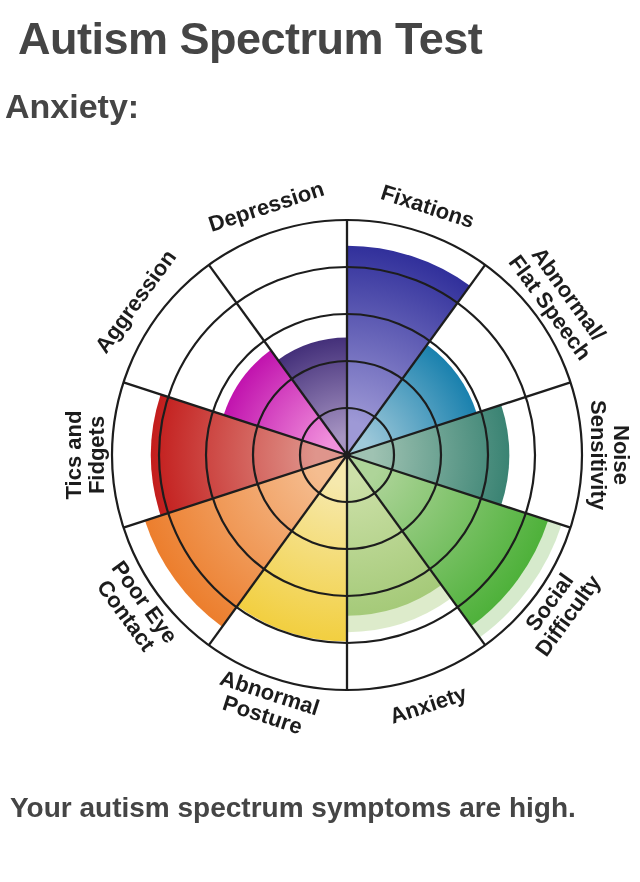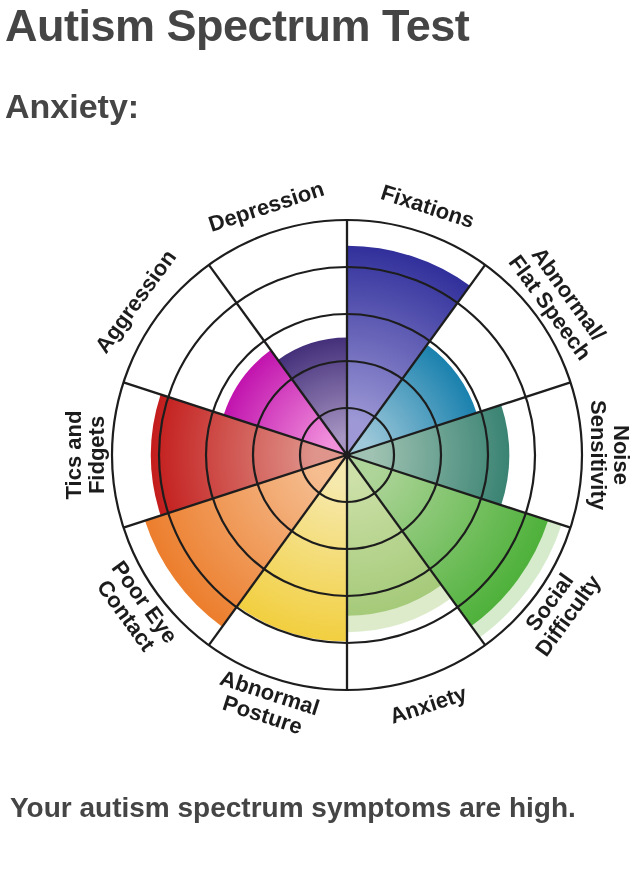--- a/index.html
+++ b/index.html
@@ -5,21 +5,21 @@
   html,body{margin:0;padding:0;}
   body{
     width:640px;height:882px;
     background:#ffffff;
     font-family:"Liberation Sans", sans-serif;
     position:relative;
     overflow:hidden;
   }
   .page-title{
     position:absolute;left:5px;top:0px;
-    margin:0;
+    margin:13px;
     font-size:45px;font-weight:700;color:#454545;
     letter-spacing:-0.5px;line-height:1.15;
   }
   .results-heading{
     position:absolute;left:5px;top:86px;
     margin:0;
     font-size:34px;font-weight:700;color:#454545;
     line-height:1.2;
   }
   .wheel-figure{

